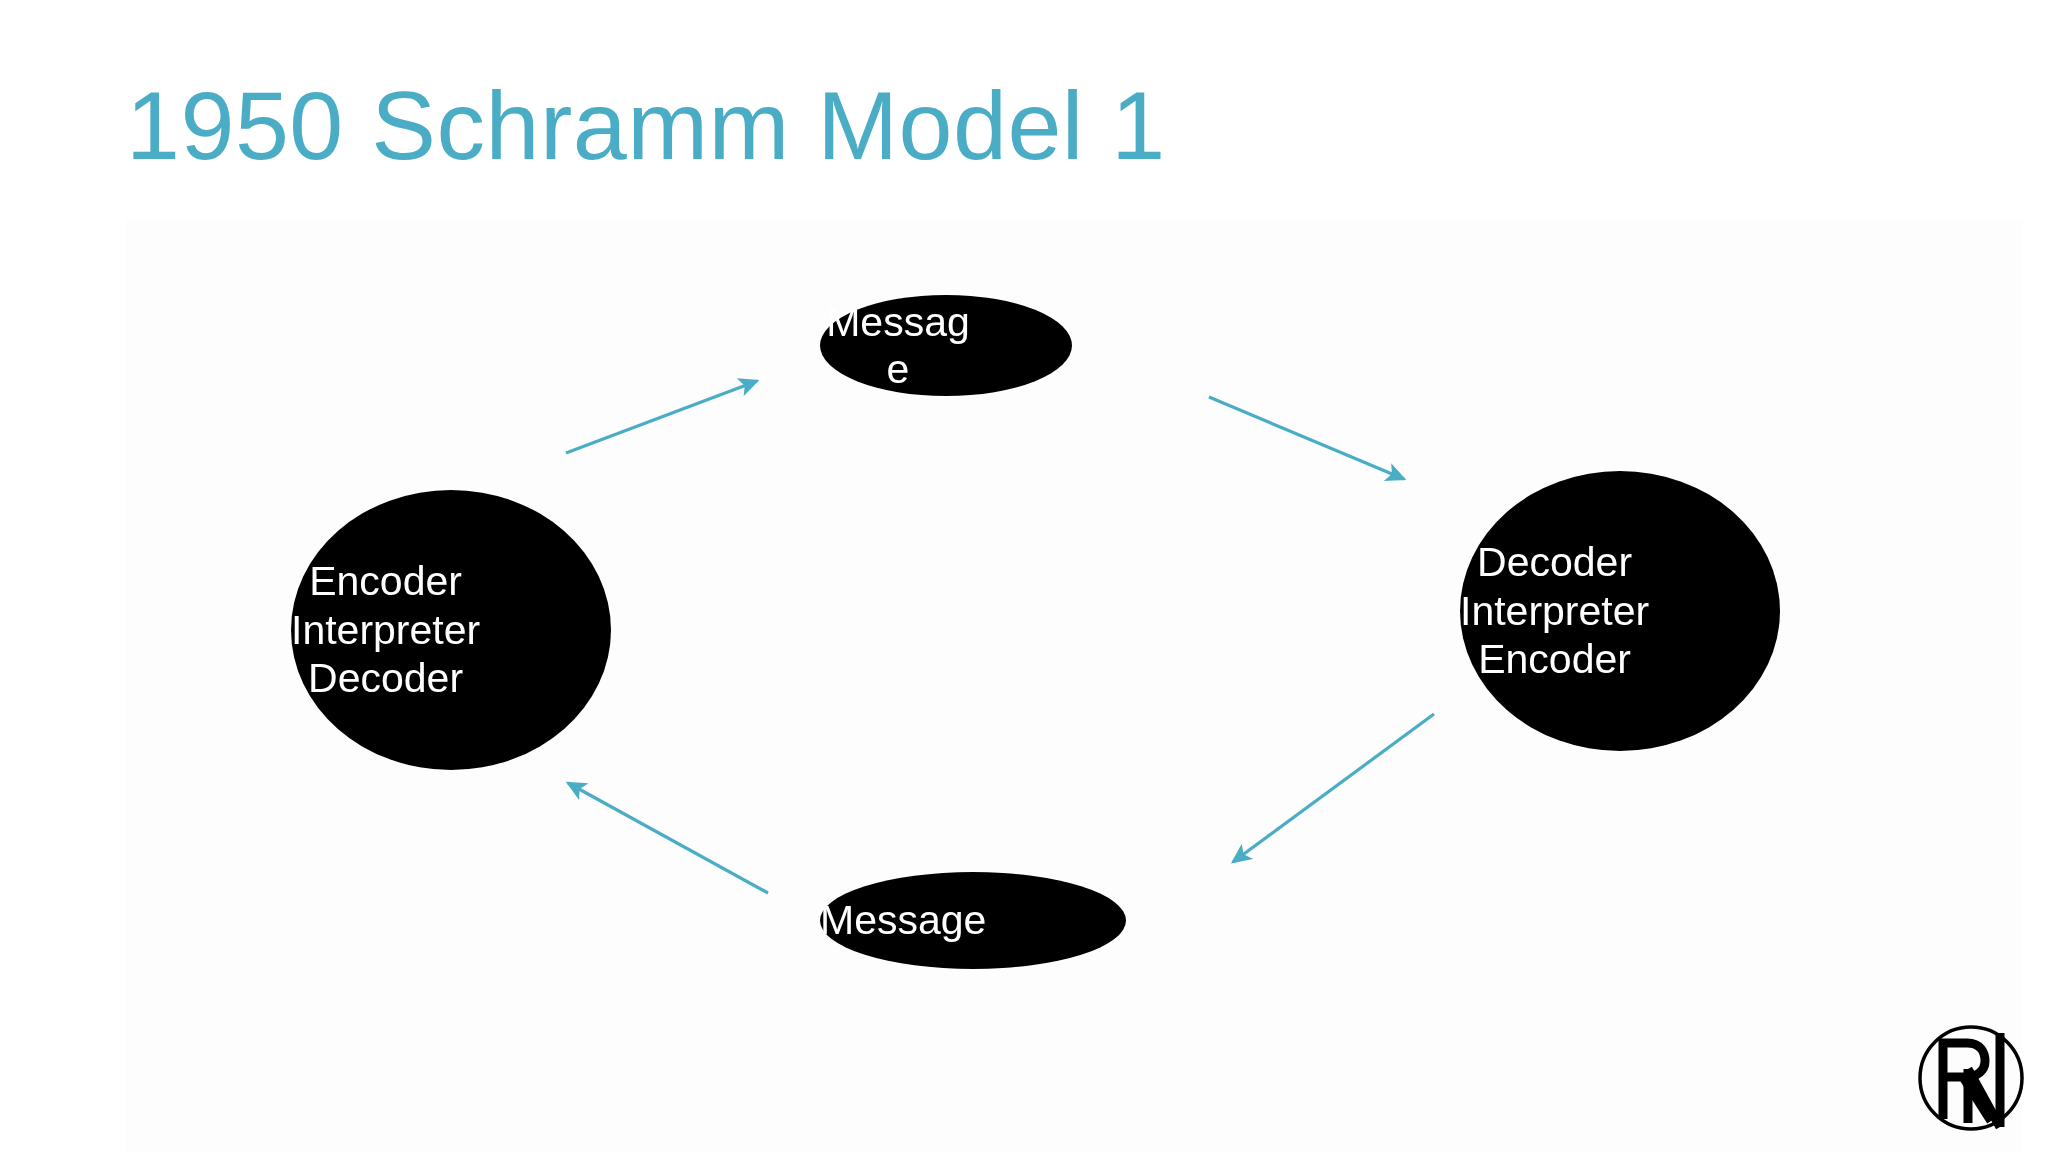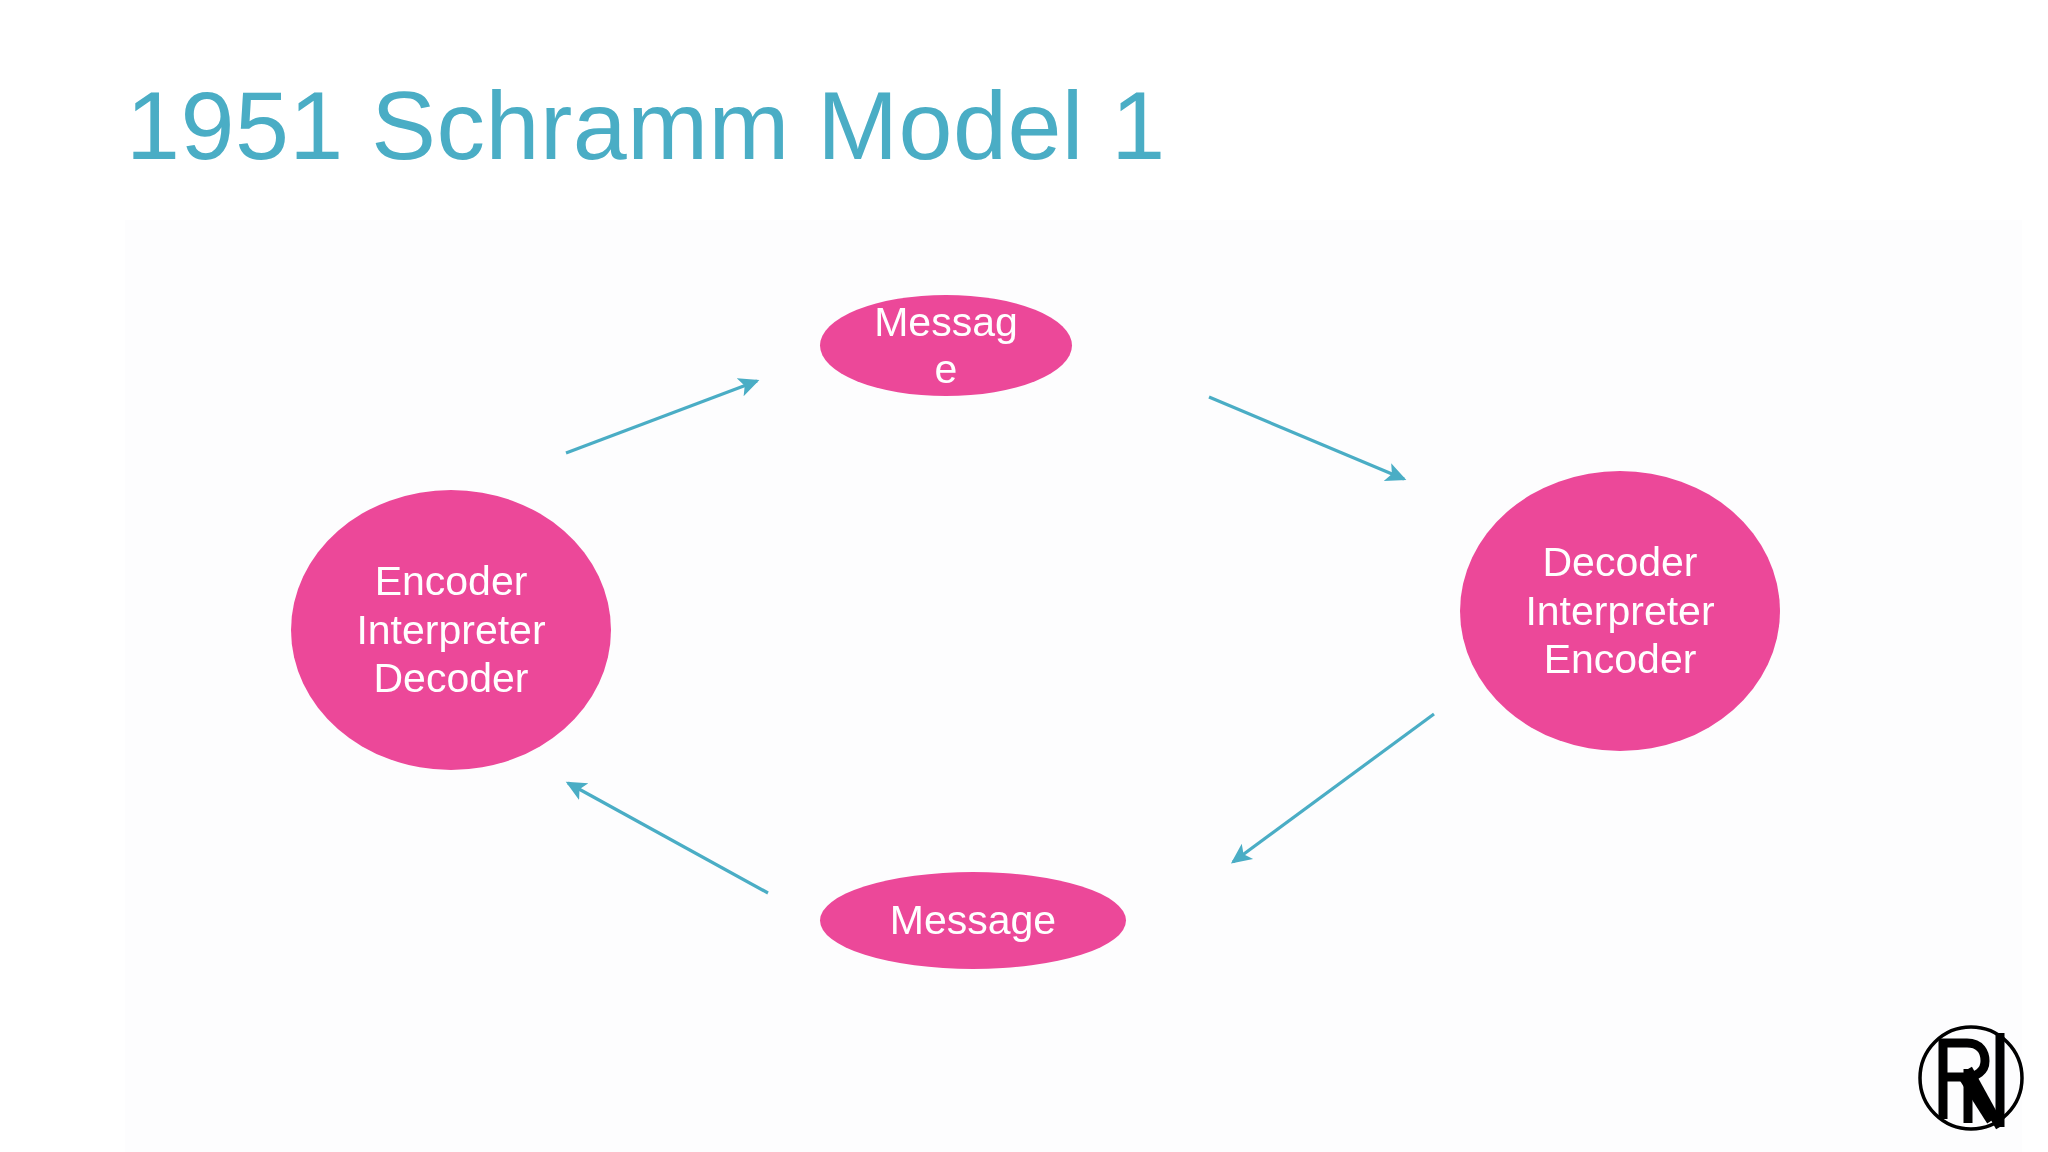--- a/index.html
+++ b/index.html
@@ -39,26 +39,26 @@
     line-height: 1.12;
     font-weight: 400;
     color: #4aadc5;
     white-space: nowrap;
     letter-spacing: 0.5px;
   }
 
   
   .node {
     position: absolute;
-    background: #ec4899;
+    background: #000000;
     border-radius: 50%;
     color: #ffffff;
     display: flex;
     align-items: center;
-    justify-content: center;
+    justify-content: flex-start;
     text-align: center;
     box-sizing: border-box;
   }
   .node .node-label {
     display: block;
     font-size: 41px;
     line-height: 1.18;
     color: #ffffff;
     white-space: pre-line;
   }
@@ -115,21 +115,21 @@
     height: 112px;
   }
 </style>
 </head>
 <body>
 
 <div id="slide">
 
   <div id="content-frame"></div>
 
-  <div id="slide-title">1951 Schramm Model 1</div>
+  <div id="slide-title">1950 Schramm Model 1</div>
 
   <svg id="arrow-layer" viewBox="0 0 2048 1152">
     <defs>
       <marker id="arrowhead" markerWidth="7" markerHeight="7" refX="5.6" refY="3.5" orient="auto" markerUnits="strokeWidth">
         <path d="M 0 0.5 L 6.4 3.5 L 0 6.5 L 1.5 3.5 Z" fill="#4aadc5"></path>
       </marker>
     </defs>
 
     <line x1="566" y1="453" x2="757" y2="381" stroke="#4aadc5" stroke-width="3.2" marker-end="url(#arrowhead)"></line>
 

